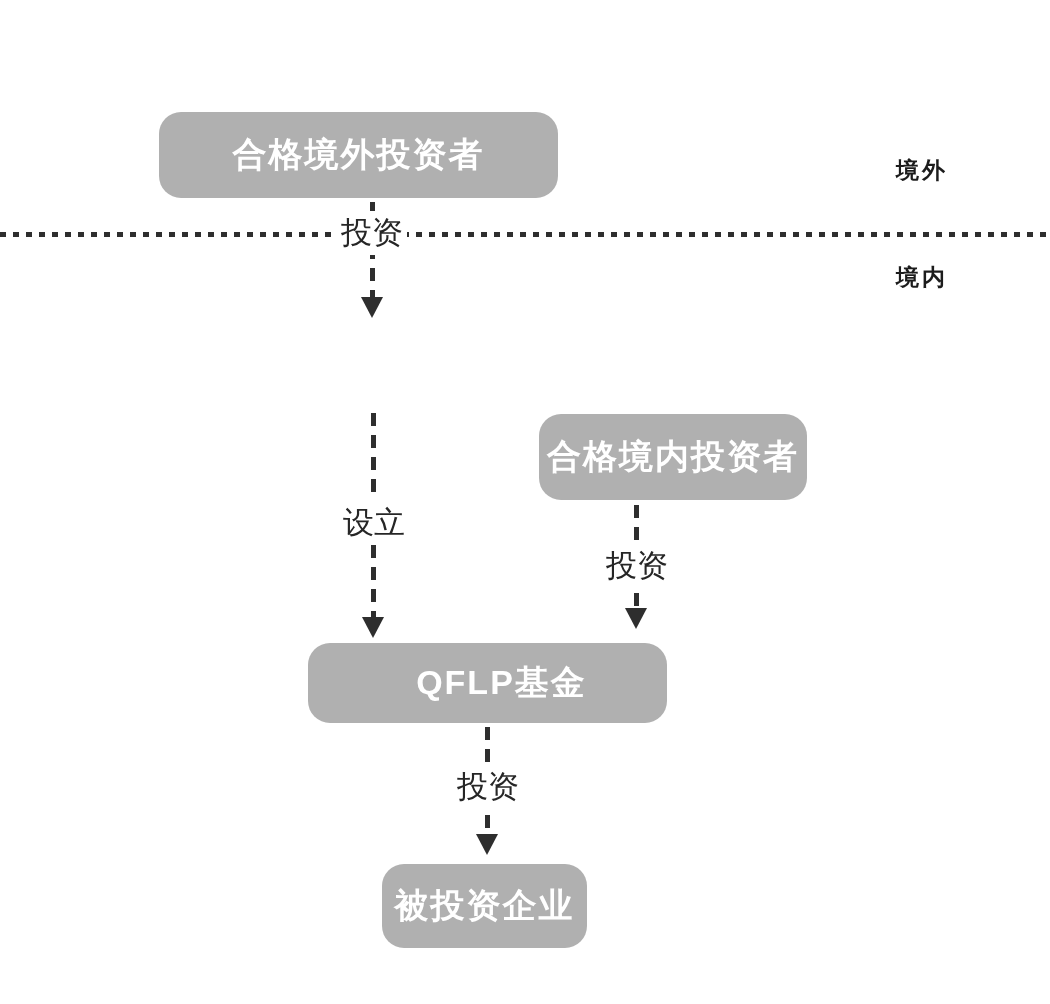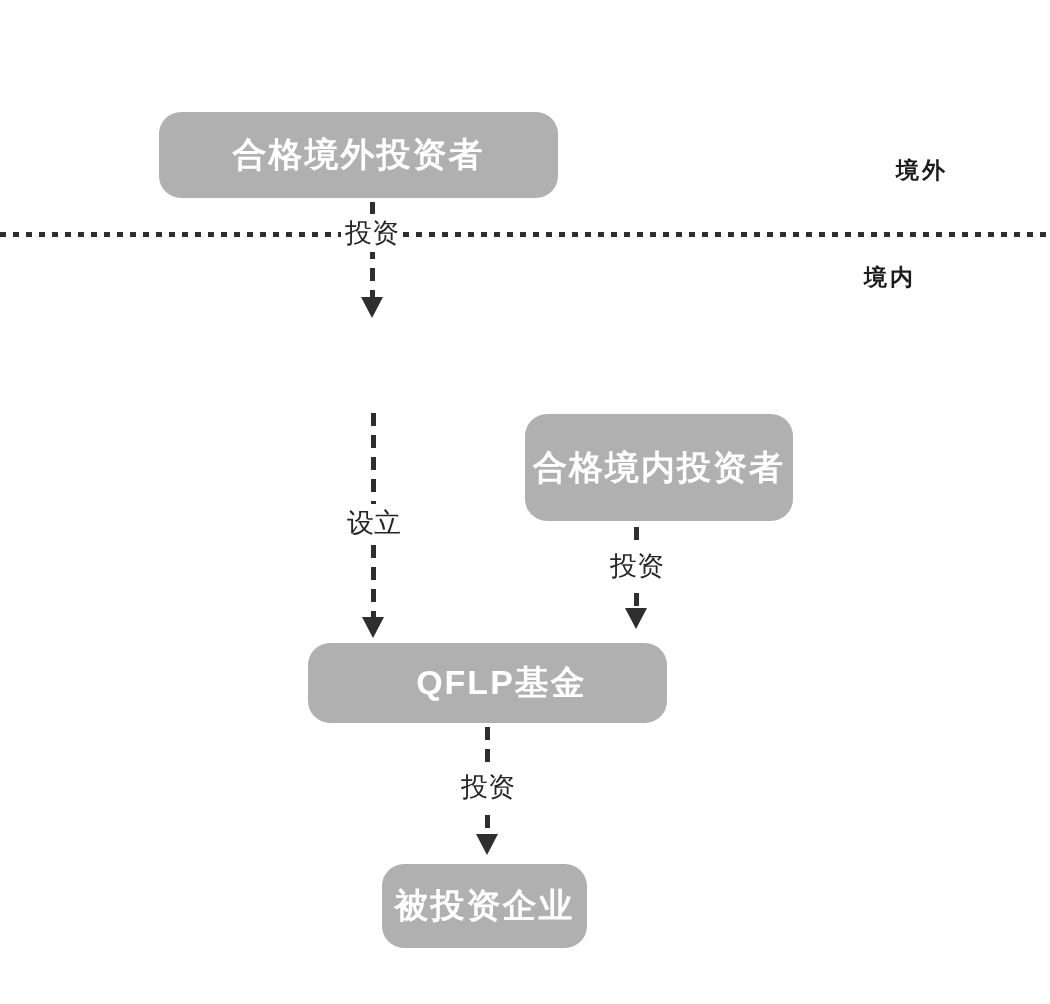--- a/index.html
+++ b/index.html
@@ -46,21 +46,21 @@
     border-left: 11px solid transparent;
     border-right: 11px solid transparent;
     border-top: 21px solid var(--line);
     z-index: 0;
   }
   .edge-label {
     position: absolute;
     transform: translate(-50%, -50%);
     background: var(--background);
     padding: 1px 4px;
-    font-size: 27px;
+    font-size: 31px;
     color: var(--label-text);
     white-space: nowrap;
     z-index: 2;
   }
   .separator {
     position: absolute;
     left: 0; top: 232px;
     width: 1050px; height: 5px;
     background: repeating-linear-gradient(to right, var(--line) 0 6px, transparent 6px 13px);
     z-index: 0;
@@ -76,40 +76,40 @@
   }
 </style>
 </head>
 <body>
 
 <div class="canvas">
 
   <div class="separator"></div>
 
   <div class="region-label" style="left:896px; top:155px;">境外</div>
-  <div class="region-label" style="left:864px; top:262px;">境内</div>
+  <div class="region-label" style="left:896px; top:262px;">境内</div>
 
   <div class="vline" style="left:370px; top:158px; height:142px;"></div>
   <div class="arrowhead" style="left:361px; top:297px;"></div>
   <div class="edge-label" style="left:372px; top:233px;">投资</div>
 
   <div class="vline" style="left:371px; top:413px; height:206px;"></div>
   <div class="arrowhead" style="left:362px; top:617px;"></div>
   <div class="edge-label" style="left:374px; top:523px;">设立</div>
 
   <div class="vline" style="left:634px; top:505px; height:105px;"></div>
   <div class="arrowhead" style="left:625px; top:608px;"></div>
   <div class="edge-label" style="left:637px; top:566px;">投资</div>
 
   <div class="vline" style="left:485px; top:727px; height:109px;"></div>
   <div class="arrowhead" style="left:476px; top:834px;"></div>
   <div class="edge-label" style="left:488px; top:787px;">投资</div>
 
   <div class="node" style="left:159px; top:68px; width:399px; height:86px;margin-top:44px;">合格境外投资者</div>
 
 
-  <div class="node" style="left:525px; top:414px; width:268px; height:107px;">合格境内投资者</div>
+  <div class="node" style="left:539px; top:414px; width:268px; height:86px;">合格境内投资者</div>
 
   <div class="node" style="left:308px; top:643px; width:359px; height:80px;padding-left:28px;">QFLP基金</div>
 
   <div class="node" style="left:382px; top:864px; width:205px; height:84px;">被投资企业</div>
 
 </div>
 
 </body></html>

